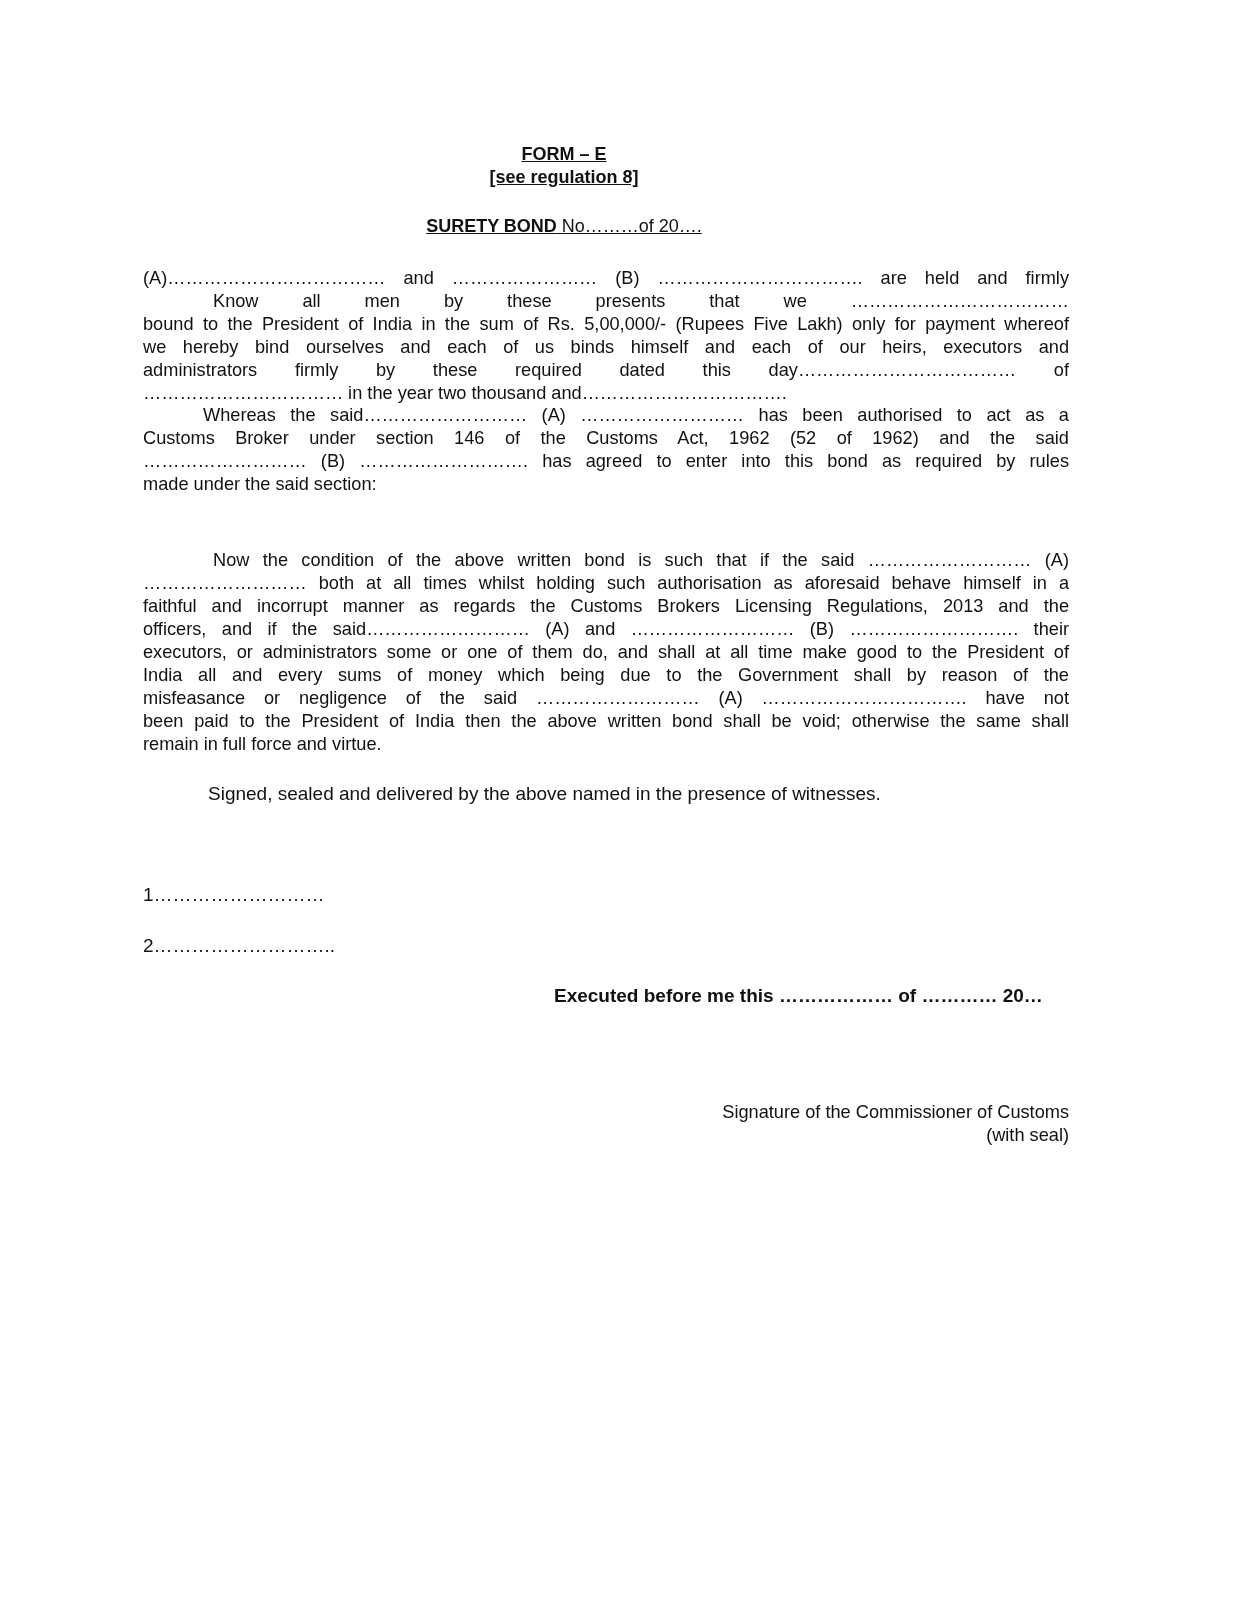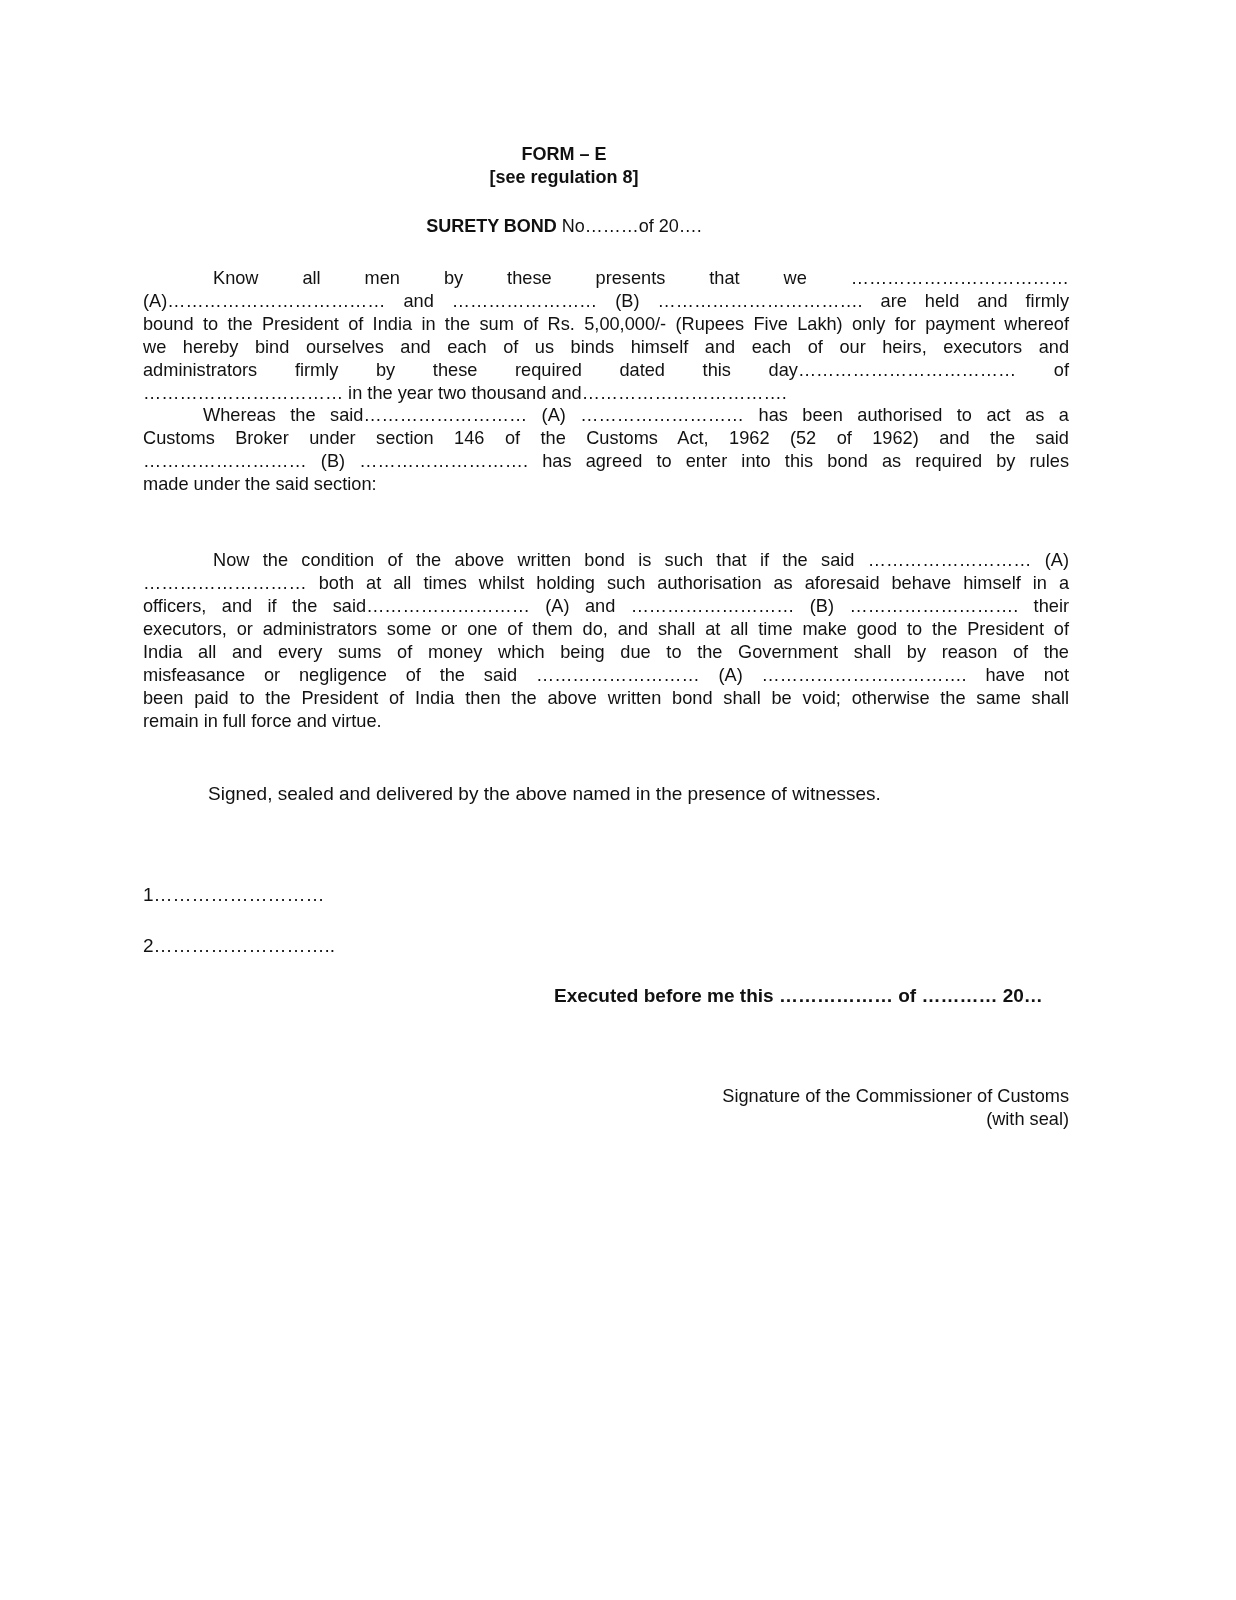--- a/index.html
+++ b/index.html
@@ -1,60 +1,61 @@
 <!DOCTYPE html>
 <html><head>
   <meta charset="utf-8">
   <style>
     html, body { margin: 0; padding: 0; background: #ffffff; }
     body { width: 1236px; height: 1600px; position: relative; overflow: hidden;
            font-family: "Liberation Sans", sans-serif; color: #111111; }
     .page { position: absolute; left: 0; top: 0; width: 1236px; height: 1600px; background: #fff; }
-    .center { position: absolute; left: 0; width: 1128px; text-align: center; font-size: 18px; }
+    .center { position: absolute; left: 0; width: 1128px; text-align: center; font-size: 18px; text-decoration: underline; }
     .bold { font-weight: bold; }
     .para { position: absolute; left: 143px; width: 926px; font-size: 18.2px; line-height: 23px;
             text-align: justify; }
     .para .line { display: block; text-align: justify; text-align-last: justify; white-space: nowrap; }
     .para .line.last { text-align-last: left; }
     .para .line.indent { padding-left: 70px; }
     .para .line.indent2 { padding-left: 60px; }
     .plain { position: absolute; font-size: 19px; line-height: 23px; white-space: nowrap; }
-    .right { position: absolute; right: 167px; text-align: right; font-size: 18.2px; line-height: 23px; white-space: nowrap; }
+    .right { position: absolute; right: 167px; text-align: right; font-size: 18.2px; line-height: 23px; white-space: nowrap; margin-top: 16px; }
   </style>
 </head>
 <body>
 
 <div class="page">
 
   <div class="center bold" style="top:144px;">FORM – E</div>
   <div class="center bold" style="top:167px;">[see regulation 8]</div>
 
   <div class="center" style="top:216px;">
     <span class="bold">SURETY BOND</span><span> No………of 20….</span>
   </div>
 
   <div class="para" style="top:267px;">
+    <span class="line">(A)……………………………… and …………………… (B) ……………………………. are held and firmly</span>
     <span class="line indent">Know all men by these presents that we ………………………………</span>
-    <span class="line">(A)……………………………… and …………………… (B) ……………………………. are held and firmly</span>
     <span class="line">bound to the President of India in the sum of Rs. 5,00,000/- (Rupees Five Lakh) only for payment whereof</span>
     <span class="line">we hereby bind ourselves and each of us binds himself and each of our heirs, executors and</span>
     <span class="line">administrators firmly by these required dated this day……………………………… of</span>
     <span class="line last">…………………………… in the year two thousand and…………………………….</span>
   </div>
 
   <div class="para" style="top:404px;">
     <span class="line indent2">Whereas the said……………………… (A) ……………………… has been authorised to act as a</span>
     <span class="line">Customs Broker under section 146 of the Customs Act, 1962 (52 of 1962) and the said</span>
     <span class="line">……………………… (B) ………………………. has agreed to enter into this bond as required by rules</span>
     <span class="line last">made under the said section:</span>
   </div>
 
   <div class="para" style="top:549px;">
     <span class="line indent">Now the condition of the above written bond is such that if the said ……………………… (A)</span>
     <span class="line">……………………… both at all times whilst holding such authorisation as aforesaid behave himself in a</span>
+    <span class="line">faithful and incorrupt manner as regards the Customs Brokers Licensing Regulations, 2013 and the</span>
     <span class="line">officers, and if the said……………………… (A) and ……………………… (B) ………………………. their</span>
     <span class="line">executors, or administrators some or one of them do, and shall at all time make good to the President of</span>
     <span class="line">India all and every sums of money which being due to the Government shall by reason of the</span>
     <span class="line">misfeasance or negligence of the said ……………………… (A) ……………………………. have not</span>
     <span class="line">been paid to the President of India then the above written bond shall be void; otherwise the same shall</span>
     <span class="line last">remain in full force and virtue.</span>
   </div>
 
   <div class="plain" style="left:208px; top:782px;">Signed, sealed and delivered by the above named in the presence of witnesses.</div>
 

